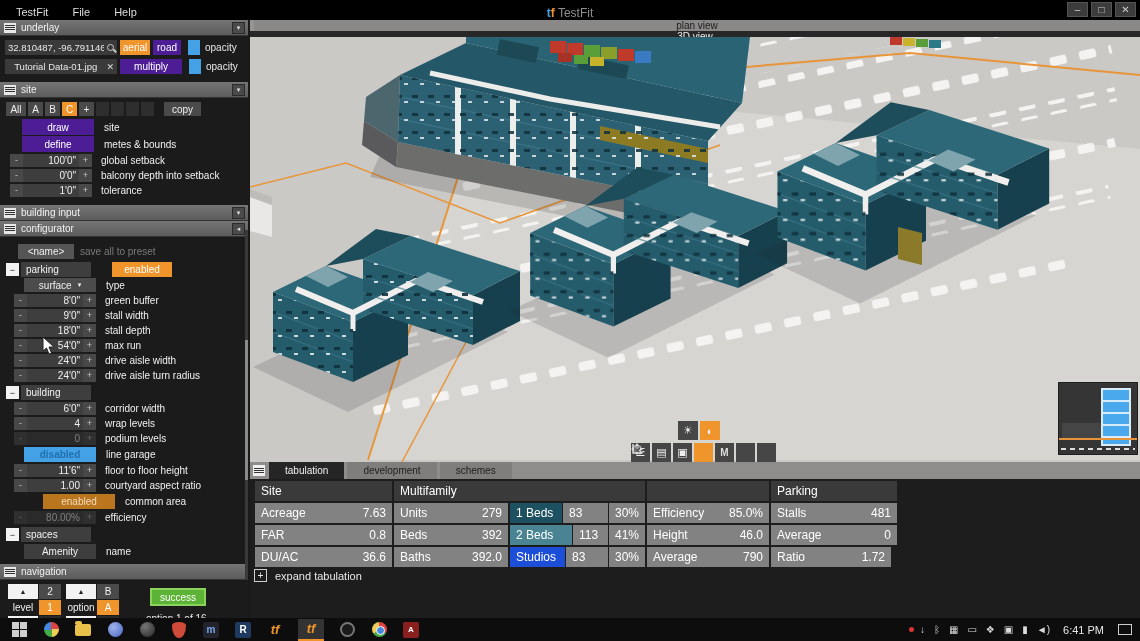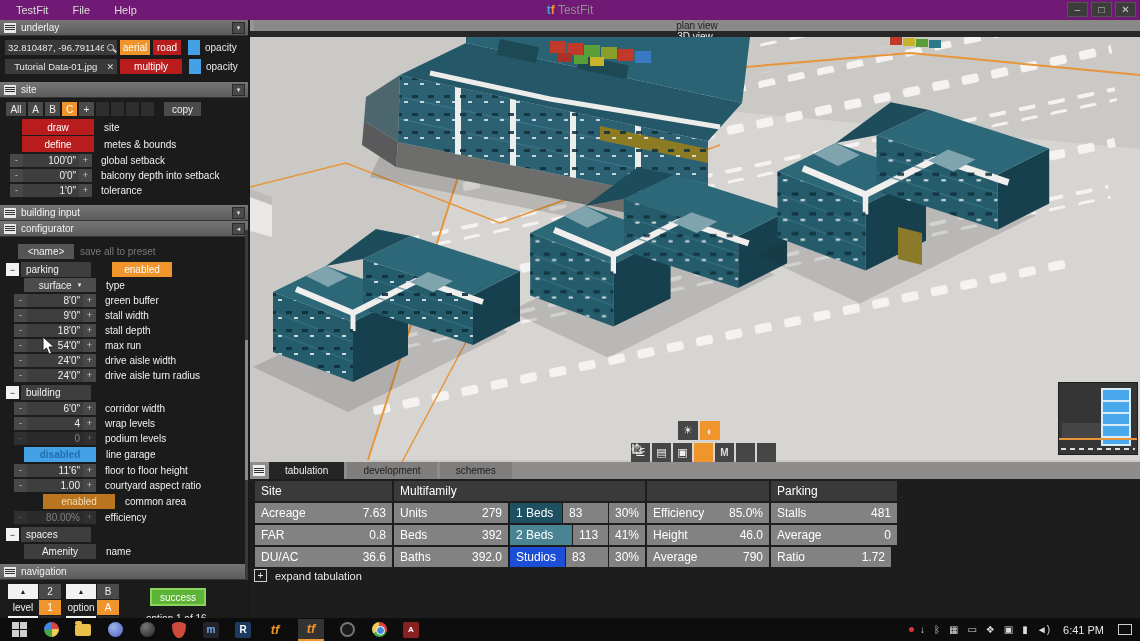--- a/index.html
+++ b/index.html
@@ -1,22 +1,22 @@
 <!DOCTYPE html>
 <html><head>
 <meta charset="utf-8">
 <style>
   * { margin:0; padding:0; box-sizing:border-box; }
   html,body { width:1140px; height:641px; background:#111; overflow:hidden;
     font-family:"Liberation Sans","DejaVu Sans",sans-serif; }
   .app { position:relative; width:1140px; height:641px; background:#1a1a1a; }
 
   
-  .titlebar { position:absolute; left:0; top:0; width:1140px; height:20px; background:#701a75;
-    display:flex; align-items:center; }
+  .titlebar { position:absolute; left:0; top:0; width:1140px; height:20px; background:#000000;
+    display:flex; align-items:flex-end;text-decoration:underline; }
   .menu { display:flex; gap:4px; padding-left:6px; }
   .menu-item { color:#ddd; font-size:11px; padding:2px 10px; }
   .app-title { position:absolute; left:0; right:0; text-align:center; color:#8f8f8f; font-size:12px; pointer-events:none; }
   .logo-t { color:#45a1e6; font-weight:bold; }
   .logo-f { color:#f0942c; font-weight:bold; }
   .win-controls { position:absolute; right:4px; top:2px; display:flex; gap:3px; }
   .win-btn { width:21px; height:15px; background:#3c3c3c; color:#cfcfcf; font-size:10px;
     display:flex; align-items:center; justify-content:center; border:1px solid #555; }
 
   
@@ -34,21 +34,21 @@
   .u-row { display:flex; align-items:center; margin:4px 4px 0 5px; gap:3px; }
   .u-field { width:112px; height:15px; background:#3a3a3a; color:#e8e8e8; font-size:9.5px;
     display:flex; align-items:center; padding:0 3px; gap:3px; border:none; }
   .u-field .txt { flex:1; text-align:center; white-space:nowrap; overflow:hidden; }
   .mag { width:7px; height:7px; border:1.5px solid #ccc; border-radius:50%; position:relative; flex:none; }
   .mag::after { content:""; position:absolute; width:4px; height:1.5px; background:#ccc;
     transform:rotate(45deg); right:-3.5px; bottom:-1px; }
   .xmark { color:#ddd; font-size:9px; flex:none; }
   .btn { display:flex; align-items:center; justify-content:center; color:#fff; height:15px; }
   .b-orange { background:#f0942c; }
-  .b-blue { background:#b91c1c;text-align:right; }
+  .b-blue { background:#4c1d95;text-align:right; }
   .slider { width:12px; height:15px; background:#45a1e6; }
   .u-lbl { color:#e8e8e8; margin-left:2px; }
 
   .site-tabs { display:flex; align-items:center; margin:4px 4px 0 6px; gap:2px; }
   .stab { height:14px; min-width:15px; padding:0 3px; background:#4a4a4a; color:#eee;
     display:flex; align-items:center; justify-content:center; }
   .stab.all { min-width:20px; }
   .stab.active { background:#f0942c; color:#fff; }
   .ghost { width:13px; height:14px; background:#2e2e2e; }
   .copy-btn { height:14px; padding:0 8px; background:#4a4a4a; color:#eee; margin-left:8px;

